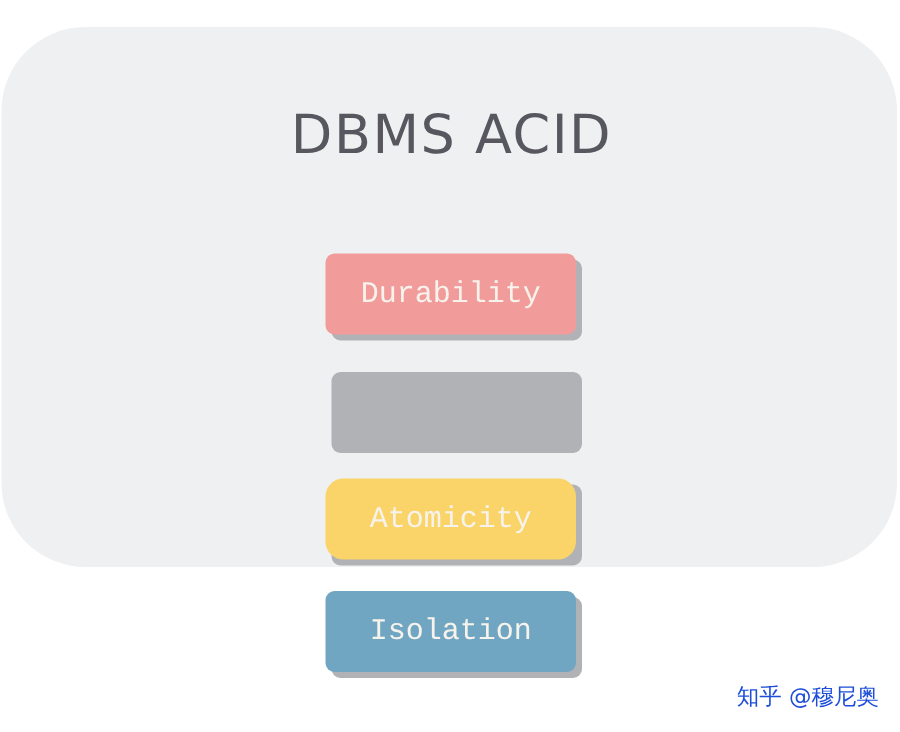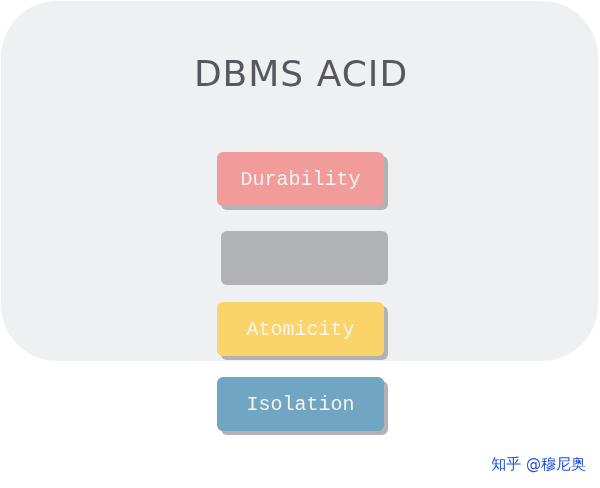--- a/index.html
+++ b/index.html
@@ -1,18 +1,18 @@
 <!DOCTYPE html>
 <html><head>
   <meta charset="utf-8">
   <style>
     html, body { margin: 0; padding: 0; background: #ffffff; }
     body { width: 600px; height: 488px; position: relative; overflow: hidden; }
     .card {
-      position: absolute; left: 1px; top: 1px; width: 597px; height: 360px;
+      position: absolute; left: 1px; top: 18px; width: 597px; height: 360px;
       background: #eff0f2; border-radius: 56px;
     }
     .title {
       position: absolute; left: 0; top: 52px; width: 600px; text-align: center;
       font-family: "DejaVu Sans", sans-serif; font-size: 36px; letter-spacing: 1px;
       color: #58575f; font-weight: normal;
     }
     .stack { position: absolute; left: 216px; top: 151px; }
     .box-wrap { position: absolute; width: 172px; height: 60px; }
     .shadow {
@@ -39,21 +39,21 @@
   <div class="stack">
     <div class="box-wrap" style="top:0px;">
       <div class="shadow"></div>
       <div class="box" style="background: rgb(241, 156, 154);">Durability</div>
     </div>
     <div class="box-wrap" style="top:75px;">
       <div class="shadow"></div>
     </div>
     <div class="box-wrap" style="top:150px;">
       <div class="shadow"></div>
-      <div class="box" style="background: rgb(250, 212, 104);">Atomicity</div>
+      <div class="box" style="background: rgb(250, 212, 104); border-radius: 12px;">Atomicity</div>
     </div>
     <div class="box-wrap" style="top:225px;text-decoration:underline;">
       <div class="shadow"></div>
       <div class="box" style="background: rgb(112, 166, 194);">Isolation</div>
     </div>
   </div>
 </div>
 
 <div class="watermark">知乎 @穆尼奥</div>
 

